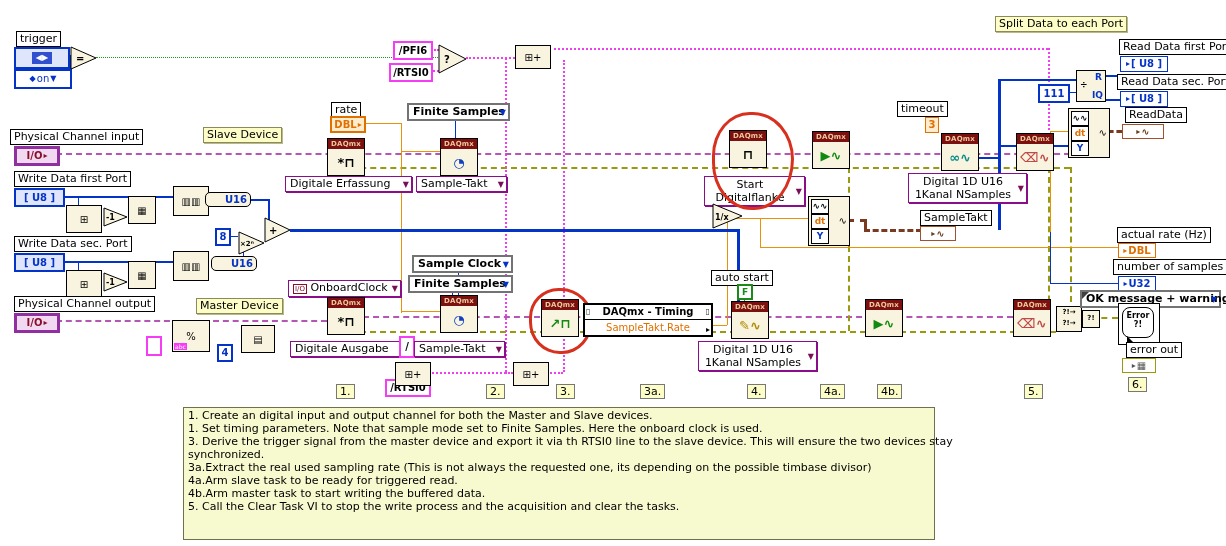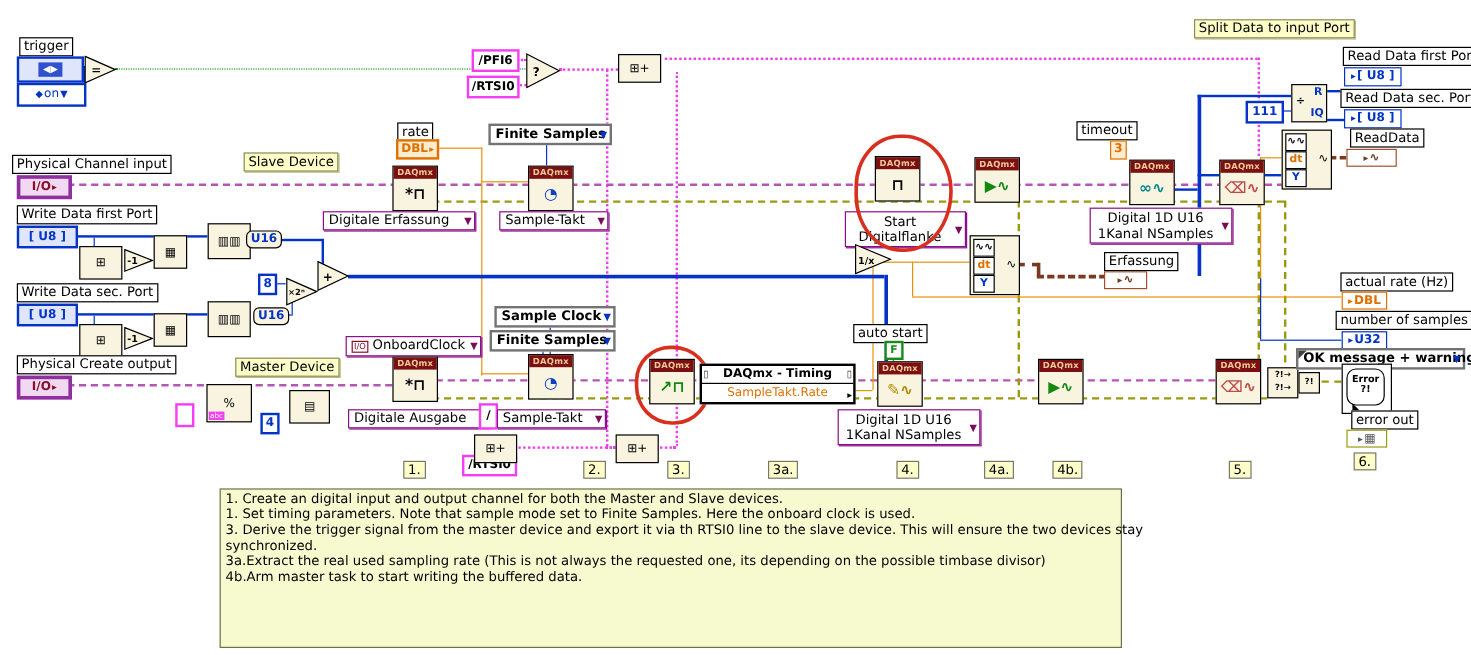--- a/index.html
+++ b/index.html
@@ -16,21 +16,21 @@
   .c-io{border:3px solid #9030a0;color:#8a0d2a;background:#f2d9f2;}
   .c-dbl{border:2px solid #e07000;color:#e07000;background:#fdeccd;}
   .i-dbl{border:1px solid #e07000;color:#e07000;}
   .i-u32{border:1px solid #0433c8;color:#0433c8;}
   .c-blue{border:2px solid #0433c8;color:#0433c8;}
   .c-orange{border:1px solid #e07000;color:#e07000;background:#fdeccd;}
   .c-pink{border:2px solid #f43df4;color:#000;}
   .c-green{border:2px solid #1a8a1a;color:#1a8a1a;}
   .i-wave{border:1px solid #a0522d;color:#6a3a1a;}
   .i-err{border:1px solid #9a9a10;color:#555;}
-  .u16pill{border:1px solid #000;background:#f8f4df;color:#0433c8;border-radius:5px;}
+  .u16pill{border:1px solid #000;background:#f8f4df;color:#0433c8;border-radius:5px;padding-left:16px;}
   
   .dd{position:absolute;background:#fff;border:1px solid #8a0d8a;box-shadow:1px 1px 0 #8a0d8a;padding:0 13px 0 4px;line-height:14px;white-space:nowrap;}
   .dd .ar{position:absolute;right:2px;top:1px;font-size:8px;color:#7a0d5a;}
   .dd.blue{border:2px solid #737373;box-shadow:none;font-weight:bold;color:#000;text-align:right;}
   .dd.blue .ar{color:#0433c8;}
   .dd.two{text-align:center;padding:1px 13px 1px 4px;line-height:13px;}
   .corner{position:absolute;left:0;top:0;width:0;height:0;border-top:7px solid #404040;border-right:7px solid transparent;}
   
   .daq{position:absolute;width:36px;border:1px solid #000;background:#f8f4df;}
   .daq .hd{background:#7c1010;color:#ecc89a;font-size:7px;font-weight:bold;text-align:center;line-height:10px;letter-spacing:.2px;}
@@ -215,21 +215,21 @@
     </div>
   <svg class="tri" style="left:238px;top:231px" width="28" height="24">
     <polygon points="1,1 26,12 1,23" fill="#f8f4df" stroke="#000"></polygon>
     <text x="2" y="15" font-size="7" font-weight="bold">×2ⁿ</text>
   </svg>
   <svg class="tri" style="left:264px;top:217px" width="28" height="26">
     <polygon points="1,1 26,13 1,25" fill="#f8f4df" stroke="#000"></polygon>
     <text x="5" y="17" font-size="10" font-weight="bold">+</text>
   </svg>
 
-  <div class="lbl" style="left:14px;top:296px">Physical Create output</div>
+  <div class="lbl" style="left:14px;top:296px">Physical Channel output</div>
   <div class="term c-io" style="left:14px;top:313px;width:40px;height:14px">
     <span>I/O</span>
     <span class="arrow">▸</span>
   </div>
   <div class="flbl" style="left:196px;top:298px">Master Device</div>
   <div class="term c-pink" style="left:146px;top:336px;width:12px;height:16px"></div>
   <div class="icon" style="left:172px;top:320px;width:36px;height:30px">
     <span>%</span>
     <span class="abc">abc</span>
   </div>
@@ -262,21 +262,21 @@
   <div class="dd blue" style="left:407px;top:103px;width:82px">
     <span>Finite Samples</span><span class="ar">▼</span>
   </div>
 
   <div class="daq" style="left:327px;top:138px">
     <div class="hd">DAQmx</div>
     <div class="bo">
         <span>*⊓</span>
       </div>
   </div>
-  <div class="dd" style="left:269px;top:176px;width:108px">
+  <div class="dd" style="left:285px;top:176px;width:108px">
     <span>Digitale Erfassung</span><span class="ar">▼</span>
   </div>
   <div class="daq" style="left:440px;top:138px">
     <div class="hd">DAQmx</div>
     <div class="bo" style="color:#1040c0">
         <span>◔</span>
       </div>
   </div>
   <div class="dd" style="left:416px;top:176px;width:72px">
     <span>Sample-Takt</span><span class="ar">▼</span>
@@ -403,21 +403,21 @@
     <div class="hd">DAQmx</div>
     <div class="bo">
         <span style="color:#c04a4a">⌫∿</span>
       </div>
   </div>
   <div class="dd two" style="left:908px;top:173px;width:100px">
     <div>Digital 1D U16</div>
     <div>1Kanal NSamples</div>
     <span class="ar" style="top:8px">▼</span>
   </div>
-  <div class="lbl" style="left:920px;top:210px">Erfassung</div>
+  <div class="lbl" style="left:920px;top:210px">SampleTakt</div>
   <div class="term i-wave" style="left:920px;top:226px;width:34px;height:13px">
     <span class="arrow">▸</span>
     <span>∿</span>
   </div>
 
   <div class="daq" style="left:865px;top:299px">
     <div class="hd">DAQmx</div>
     <div class="bo">
         <span style="color:#128a12">▶∿</span>
       </div>
@@ -427,21 +427,21 @@
     <div class="bo">
         <span style="color:#c04a4a">⌫∿</span>
       </div>
   </div>
   <div class="merge" style="left:1056px;top:306px">
     <div>?!→</div>
     <div>?!→</div>
   </div>
   <div class="msmall" style="left:1082px;top:310px"><span>?!</span></div>
 
-  <div class="flbl" style="left:995px;top:16px">Split Data to input Port</div>
+  <div class="flbl" style="left:995px;top:16px">Split Data to each Port</div>
   <div class="lbl" style="left:1119px;top:39px">Read Data first Port</div>
   <div class="term i-u8" style="left:1120px;top:56px;width:46px;height:14px">
     <span class="arrow">▸</span>
     <span>[ U8 ]</span>
   </div>
   <div class="lbl" style="left:1117px;top:74px">Read Data sec. Port</div>
   <div class="term i-u8" style="left:1120px;top:91px;width:46px;height:14px">
     <span class="arrow">▸</span>
     <span>[ U8 ]</span>
   </div>
@@ -502,16 +502,18 @@
   <div class="step" style="left:877px;top:384px">4b.</div>
   <div class="step" style="left:1024px;top:384px">5.</div>
   <div class="step" style="left:1128px;top:377px">6.</div>
 
   <div class="comment">
     <div>1.  Create an digital input and output channel for both the Master and Slave devices.</div>
     <div>1.  Set timing parameters.  Note that sample mode set to Finite Samples. Here the onboard clock is used.</div>
     <div>3.  Derive the trigger signal from the master device and export it via th RTSI0 line to the slave device. This will ensure the two devices stay</div>
     <div>synchronized.</div>
     <div>3a.Extract the real used sampling rate (This is not always the requested one, its depending on the possible timbase divisor)</div>
+    <div>4a.Arm slave task to be ready for triggered read.</div>
     <div>4b.Arm master task to start writing the buffered data.</div>
+    <div>5.  Call the Clear Task VI to stop the write process and the acquisition and clear the tasks.</div>
   </div>
 
 </div>
 
 </body></html>

